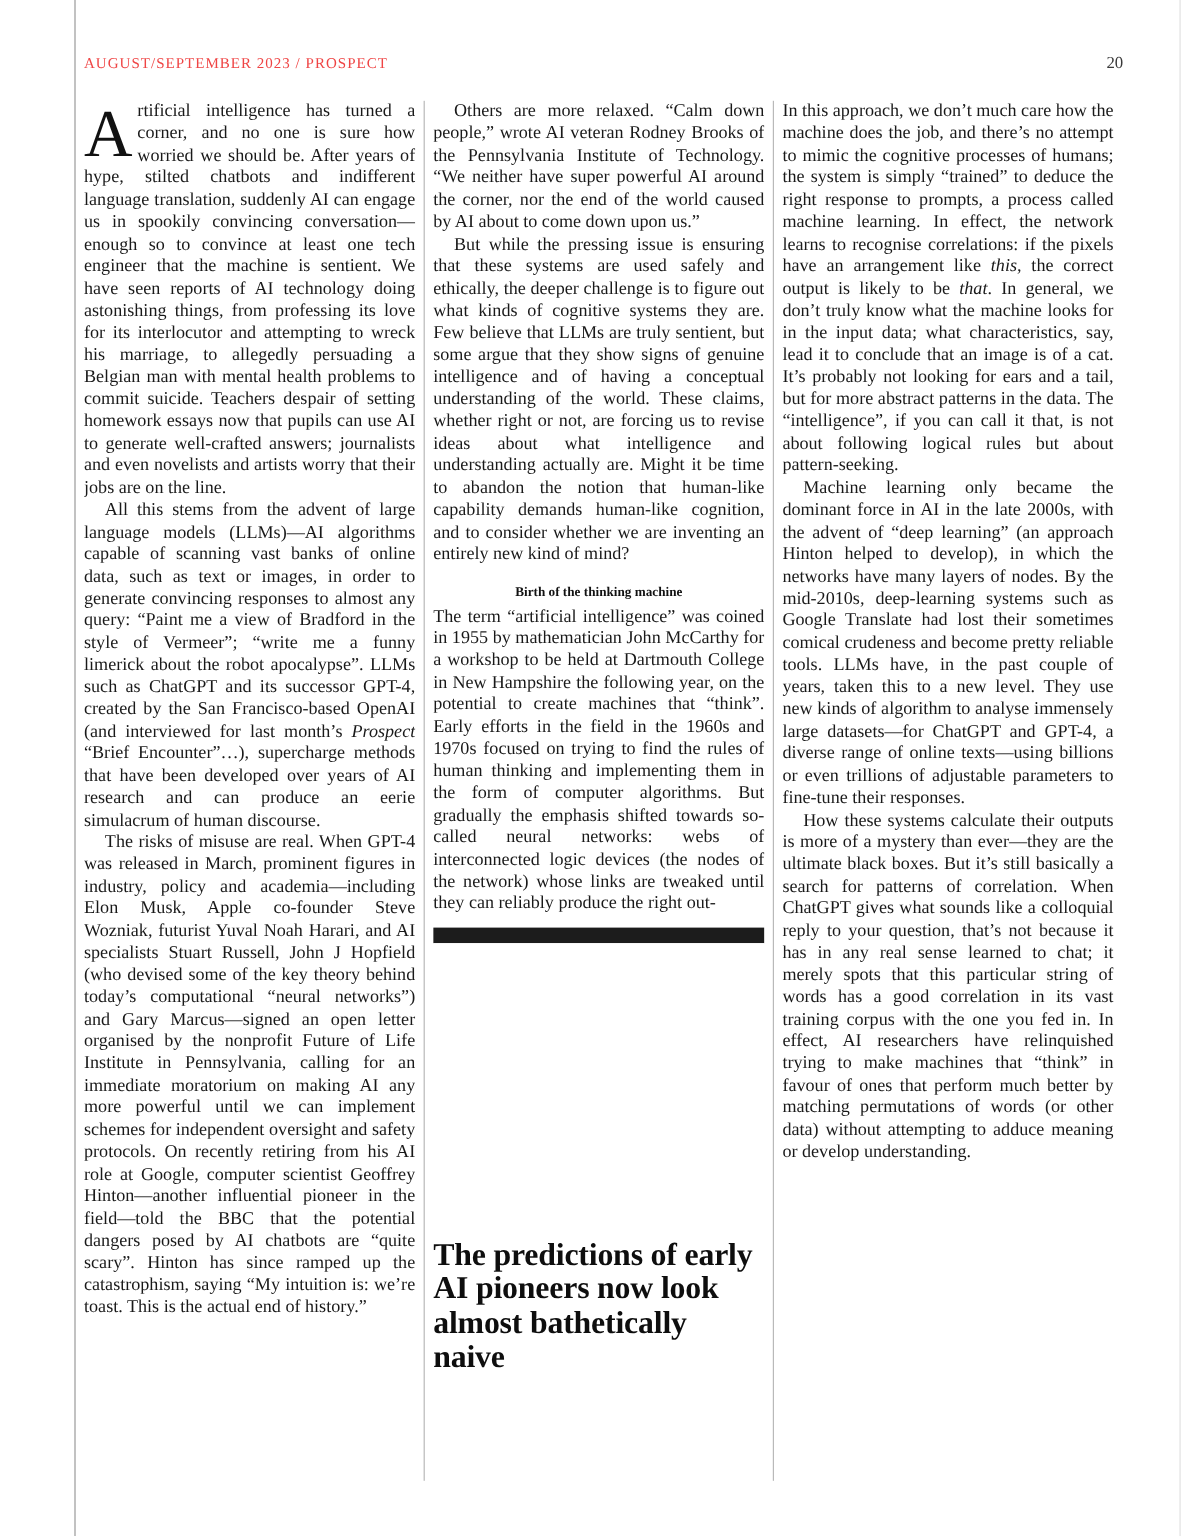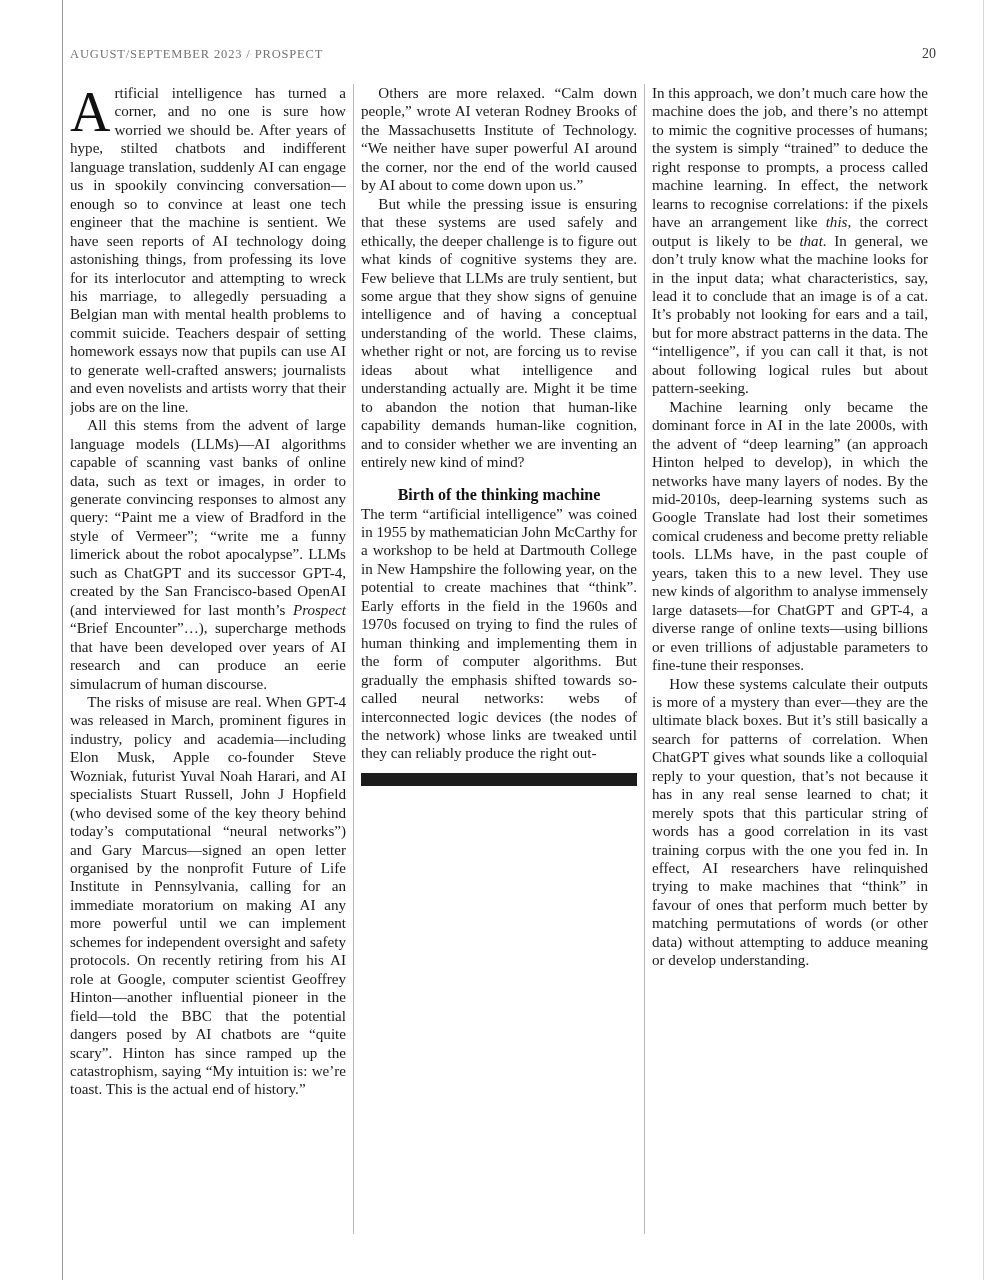--- a/index.html
+++ b/index.html
@@ -49,21 +49,21 @@
     right: 48px;
     top: 46px;
     height: 20px;
     display: flex;
     align-items: baseline;
     justify-content: space-between;
   }
   .running-head .issue {
     font-size: 12.5px;
     letter-spacing: 0.85px;
-    color: #737373;
+    color: #ef4444;
     white-space: nowrap;
   }
   .running-head .folio {
     font-size: 14px;
     color: #3a3a3a;
   }
 
   
   .columns {
     position: absolute;
@@ -114,21 +114,21 @@
     line-height: 50px;
     padding: 3px 3px 0 0;
     margin: 0 1px 0 0;
     font-weight: 400;
     color: #111111;
   }
 
   
   .crosshead {
     margin: 13px 0 1px 0;
-    font-size: 16px;
+    font-size: 11px;
     line-height: 19px;
     font-weight: bold;
     text-align: center;
     text-indent: 0;
     color: #111111;
   }
   .after-crosshead { text-indent: 0 !important; }
 
   
   .figure-bar {
@@ -180,31 +180,32 @@
       <p class="dropcap-para"><span class="dropcap">A</span><span>rtificial intelligence has turned a corner, and no one is sure how worried we should be. After years of hype, stilted chatbots and indifferent language translation, suddenly AI can engage us in spookily convincing conversation—enough so to convince at least one tech engineer that the machine is sentient. We have seen reports of AI technology doing astonishing things, from professing its love for its interlocutor and attempting to wreck his marriage, to allegedly persuading a Belgian man with mental health problems to commit suicide. Teachers despair of setting homework essays now that pupils can use AI to generate well-crafted answers; journalists and even novelists and artists worry that their jobs are on the line.</span></p>
 
       <p><span>All this stems from the advent of large language models (LLMs)—AI algorithms capable of scanning vast banks of online data, such as text or images, in order to generate convincing responses to almost any query: “Paint me a view of Bradford in the style of Vermeer”; “write me a funny limerick about the robot apocalypse”. LLMs such as ChatGPT and its successor GPT-4, created by the San Francisco-based OpenAI (and interviewed for last month’s </span><i>Prospect</i><span> “Brief Encounter”…), supercharge methods that have been developed over years of AI research and can produce an eerie simulacrum of human discourse.</span></p>
 
       <p>The risks of misuse are real. When GPT-4 was released in March, prominent figures in industry, policy and academia—including Elon Musk, Apple co-founder Steve Wozniak, futurist Yuval Noah Harari, and AI specialists Stuart Russell, John J Hopfield (who devised some of the key theory behind today’s computational “neural networks”) and Gary Marcus—signed an open letter organised by the nonprofit Future of Life Institute in Pennsylvania, calling for an immediate moratorium on making AI any more powerful until we can implement schemes for independent oversight and safety protocols. On recently retiring from his AI role at Google, computer scientist Geoffrey Hinton—another influential pioneer in the field—told the BBC that the potential dangers posed by AI chatbots are “quite scary”. Hinton has since ramped up the catastrophism, saying “My intuition is: we’re toast. This is the actual end of history.”</p>
 
     </div>
 
     <div class="col">
 
-      <p style="text-indent:1.15em">Others are more relaxed. “Calm down people,” wrote AI veteran Rodney Brooks of the Massachusetts Institute of Technology. “We neither have super powerful AI around the corner, nor the end of the world caused by AI about to come down upon us.”</p>
+      <p style="text-indent:1.15em">Others are more relaxed. “Calm down people,” wrote AI veteran Rodney Brooks of the Pennsylvania Institute of Technology. “We neither have super powerful AI around the corner, nor the end of the world caused by AI about to come down upon us.”</p>
 
       <p>But while the pressing issue is ensuring that these systems are used safely and ethically, the deeper challenge is to figure out what kinds of cognitive systems they are. Few believe that LLMs are truly sentient, but some argue that they show signs of genuine intelligence and of having a conceptual understanding of the world. These claims, whether right or not, are forcing us to revise ideas about what intelligence and understanding actually are. Might it be time to abandon the notion that human-like capability demands human-like cognition, and to consider whether we are inventing an entirely new kind of mind?</p>
 
       <p class="crosshead">Birth of the thinking machine</p>
 
       <p class="after-crosshead">The term “artificial intelligence” was coined in 1955 by mathematician John McCarthy for a workshop to be held at Dartmouth College  in New Hampshire the following year, on the potential to create machines that “think”. Early efforts in the field in the 1960s and 1970s focused on trying to find the rules of human thinking and implementing them in the form of computer algorithms. But gradually the emphasis shifted towards so-called neural networks: webs of interconnected logic devices (the nodes of the network) whose links are tweaked until they can reliably produce the right out-</p>
 
       <div class="figure-bar"></div>
       <div class="figure-blank"></div>
 
+      <p class="pullquote">The predictions of early AI pioneers now look almost bathetically naive</p>
 
     </div>
 
     <div class="col">
 
 
       <p><span>In this approach, we don’t much care how the machine does the job, and there’s no attempt to mimic the cognitive processes of humans; the system is simply “trained” to deduce the right response to prompts, a process called machine learning. In effect, the network learns to recognise correlations: if the pixels have an arrangement like </span><i>this</i><span>, the correct output is likely to be </span><i>that</i><span>. In general, we don’t truly know what the machine looks for in the input data; what characteristics, say, lead it to conclude that an image is of a cat. It’s probably not looking for ears and a tail, but for more abstract patterns in the data. The “intelligence”, if you can call it that, is not about following logical rules but about pattern-seeking.</span></p>
 
       <p>Machine learning only became the dominant force in AI in the late 2000s, with the advent of “deep learning” (an approach Hinton helped to develop), in which the networks have many layers of nodes. By the mid-2010s, deep-learning systems such as Google Translate had lost their sometimes comical crudeness and become pretty reliable tools. LLMs have, in the past couple of years, taken this to a new level. They use new kinds of algorithm to analyse immensely large datasets—for ChatGPT and GPT-4, a diverse range of online texts—using billions or even trillions of adjustable parameters to fine-tune their responses.</p>
 

